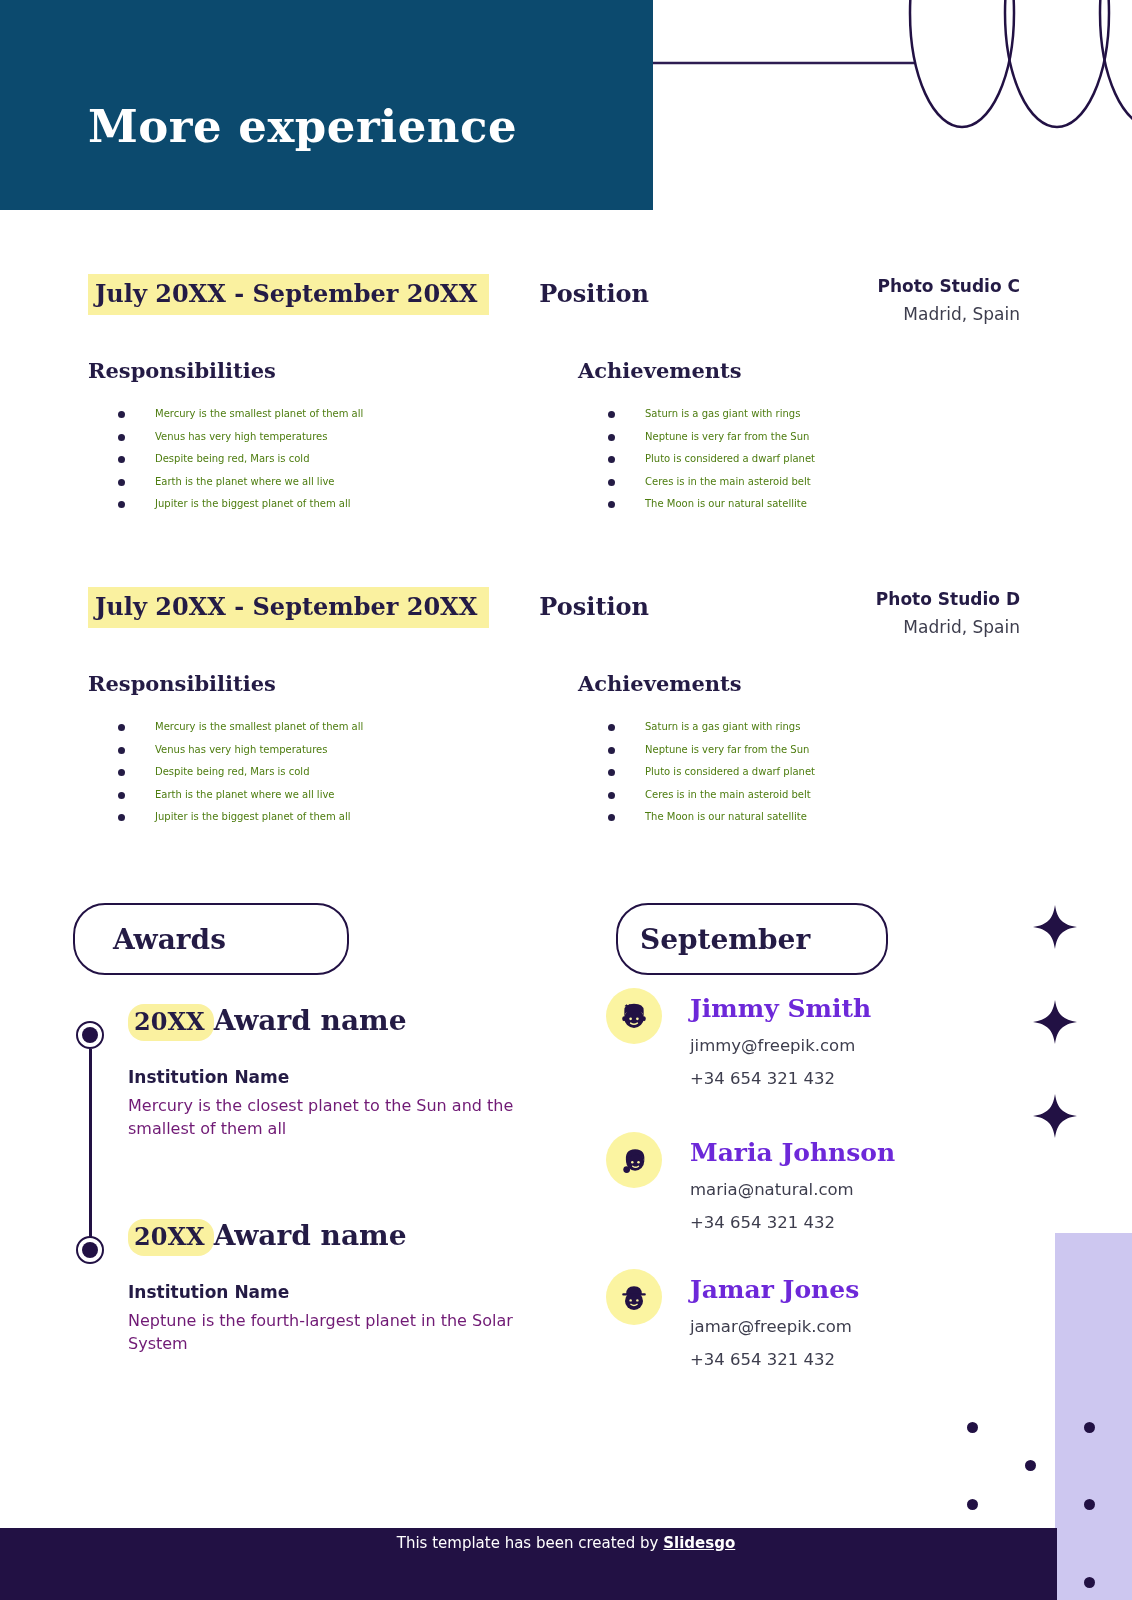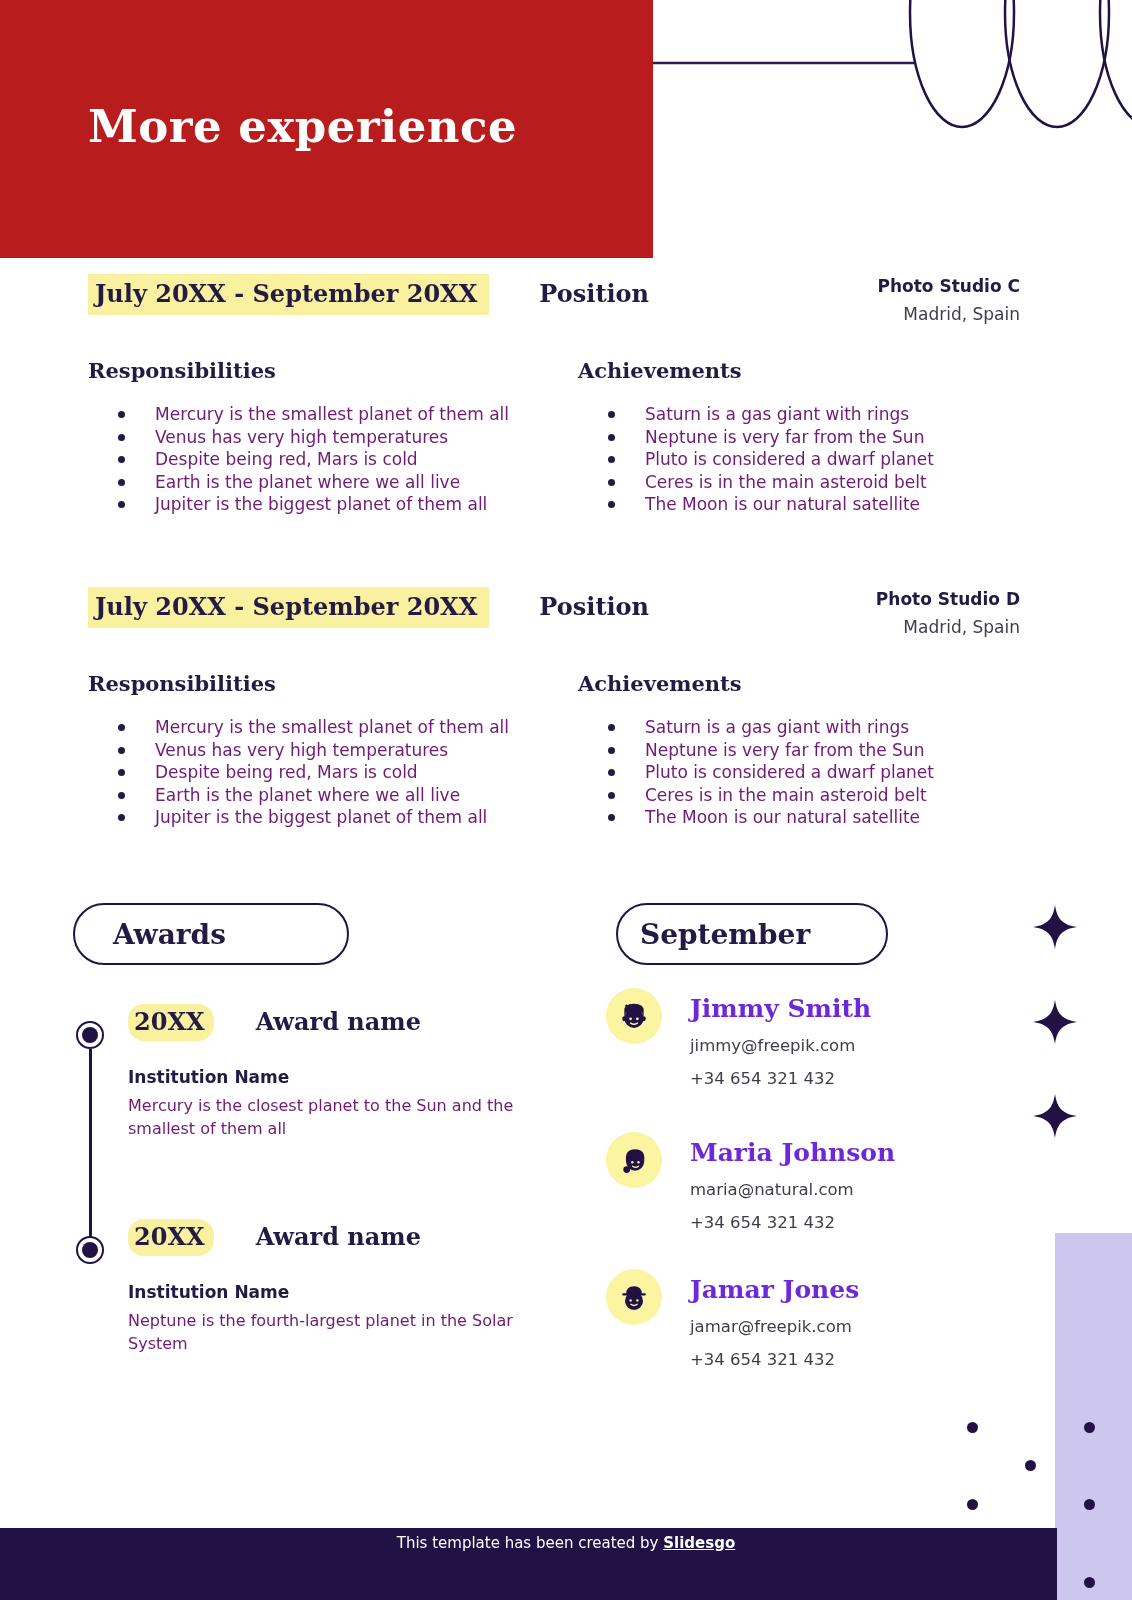--- a/index.html
+++ b/index.html
@@ -7,22 +7,22 @@
   .page {
     position:relative; width:1132px; height:1600px;
     background:#ffffff; overflow:hidden;
     font-family:"DejaVu Sans","Liberation Sans",sans-serif;
     color:#241b45;
   }
   .serif { font-family:"DejaVu Serif","Liberation Serif",serif; }
 
   
   .header {
-    position:absolute; left:0; top:0; width:653px; height:258px;
-    background:#b91c1c;
+    position:absolute; left:0; top:0; width:653px; height:210px;
+    background:#0c4a6e;
   }
   .header h1 {
     position:absolute; left:88px; top:100px;
     font-family:"DejaVu Serif","Liberation Serif",serif;
     font-weight:bold; font-size:45px; color:#ffffff; letter-spacing:0.5px;
   }
   .loops { position:absolute; left:653px; top:0; }
 
   
   .exp { position:absolute; left:88px; width:932px; }
@@ -42,31 +42,31 @@
   .exp-head-right { text-align:right; padding-top:2px; }
   .company { font-size:17px; font-weight:bold; color:#241b45; }
   .location { font-size:17px; color:#3d3d4d; margin-top:8px; }
   .exp-cols { display:grid; grid-template-columns:490px auto; margin-top:34px; }
   .exp-cols h3 {
     font-family:"DejaVu Serif","Liberation Serif",serif; font-weight:bold;
     font-size:21px; color:#241b45;
   }
   .exp-cols ul { list-style:none; margin-top:20px; }
   .exp-cols li {
-    position:relative; padding-left:67px; font-size:17px; color:#701a75;
+    position:relative; padding-left:67px; font-size:10px; color:#4d7c0f;
     line-height:22.5px;
   }
   .exp-cols li::before {
     content:""; position:absolute; left:30px; top:8px;
     width:7px; height:7px; border-radius:50%; background:#241b45;
   }
 
   
   .pill {
-    position:absolute; height:62px; border:2.5px solid #221144; border-radius:32px;
+    position:absolute; height:72px; border:2.5px solid #221144; border-radius:32px;
     display:flex; align-items:center; background:#fff;
     font-family:"DejaVu Serif","Liberation Serif",serif; font-weight:bold;
     font-size:28px; color:#241b45;
   }
   .pill-awards { left:73px; top:903px; width:276px; padding-left:38px; }
   .pill-references { left:616px; top:903px; width:272px; padding-left:22px; }
 
   
   .tl-line { position:absolute; left:89px; top:1049px; width:2.5px; height:188px; background:#221144; }
   .tl-circle {
@@ -83,21 +83,21 @@
   .award { position:absolute; left:128px; width:440px; }
   .award1 { top:1004px; }
   .award2 { top:1219px; }
   .award-row { display:flex; align-items:baseline; }
   .award-year {
     font-family:"DejaVu Serif","Liberation Serif",serif; font-weight:bold;
     font-size:24px; color:#241b45; background:#faf1a0; padding:3px 9px 5px 6px;border-radius:16px;
   }
   .award-name {
     font-family:"DejaVu Serif","Liberation Serif",serif; font-weight:bold;
-    font-size:24px; color:#241b45; margin-left:42px;
+    font-size:28px; color:#241b45; 
   }
   .award-institution { margin-top:26px; font-size:17px; font-weight:bold; color:#241b45; }
   .award-desc { margin-top:8px; font-size:16px; color:#701a75; line-height:22.5px; max-width:420px; }
 
   
   .contact { position:absolute; left:606px; display:flex; align-items:flex-start; }
   .contact1 { top:988px; }
   .contact2 { top:1132px; }
   .contact3 { top:1269px; }
   .avatar {

